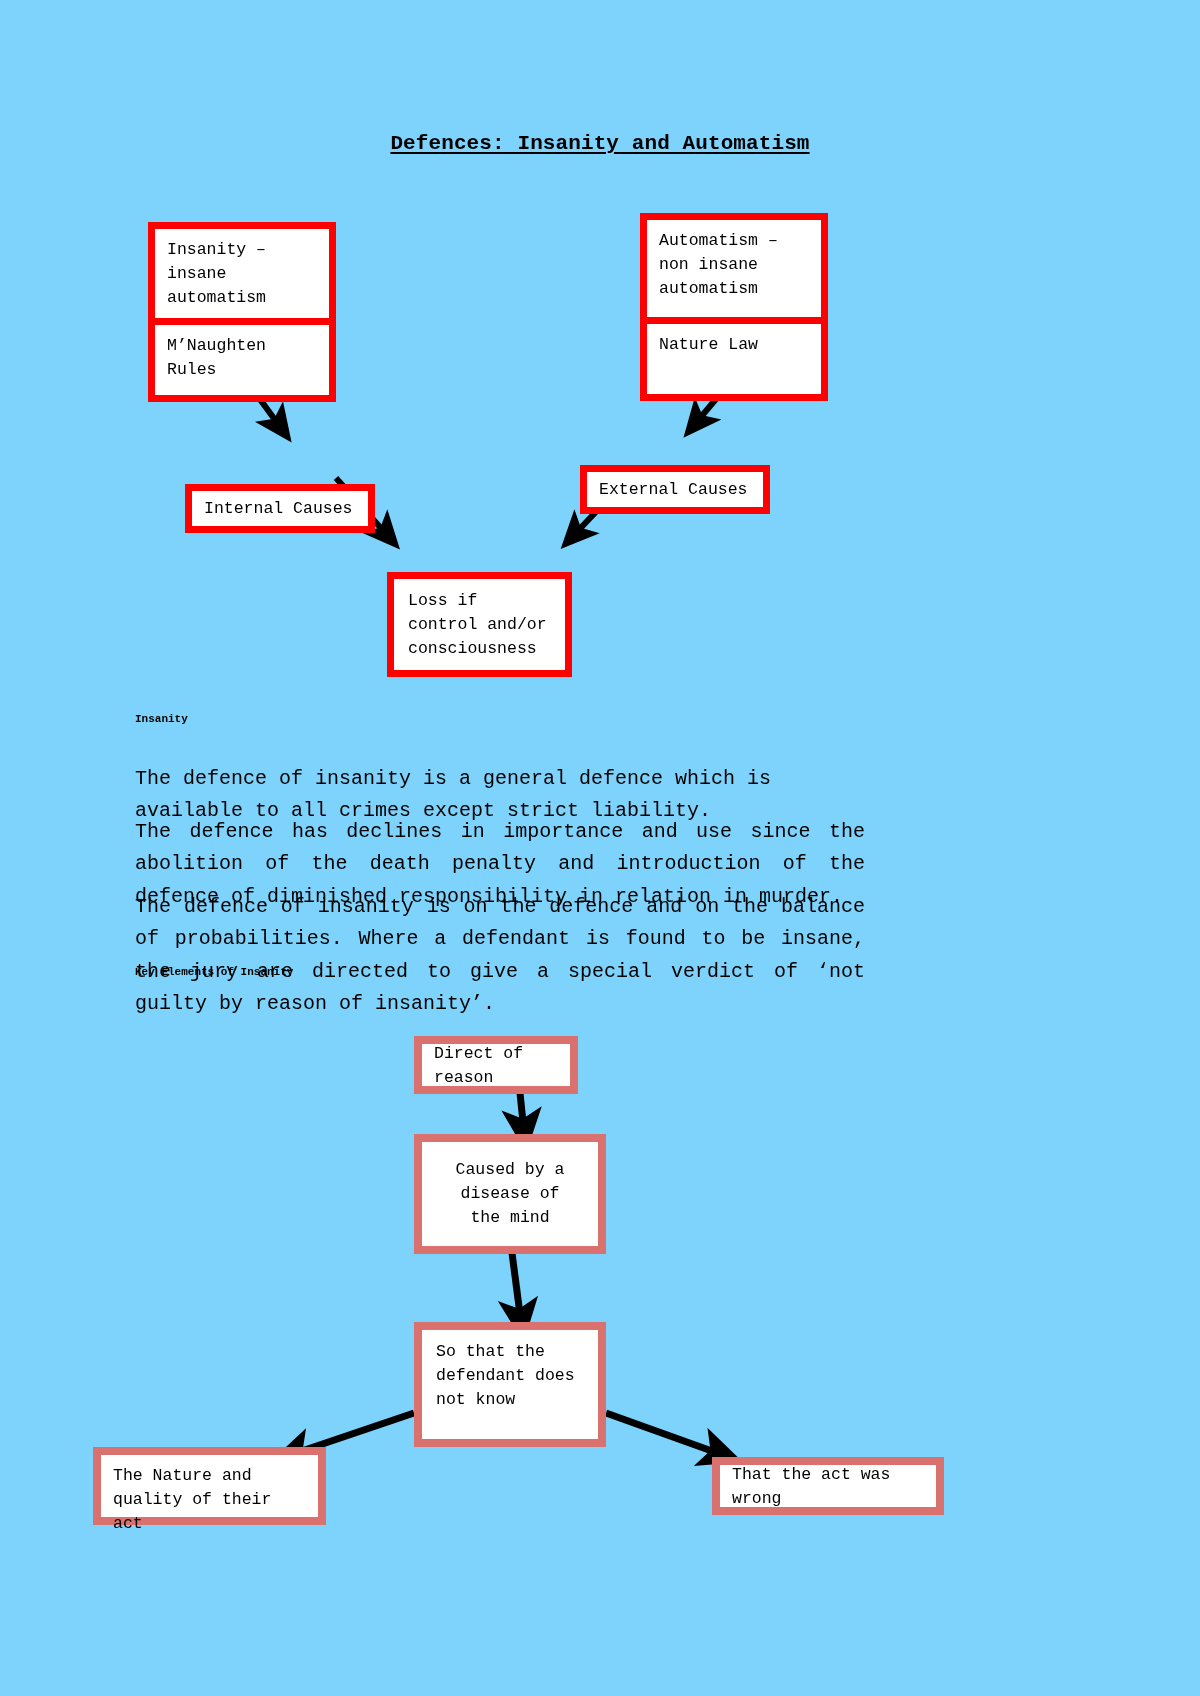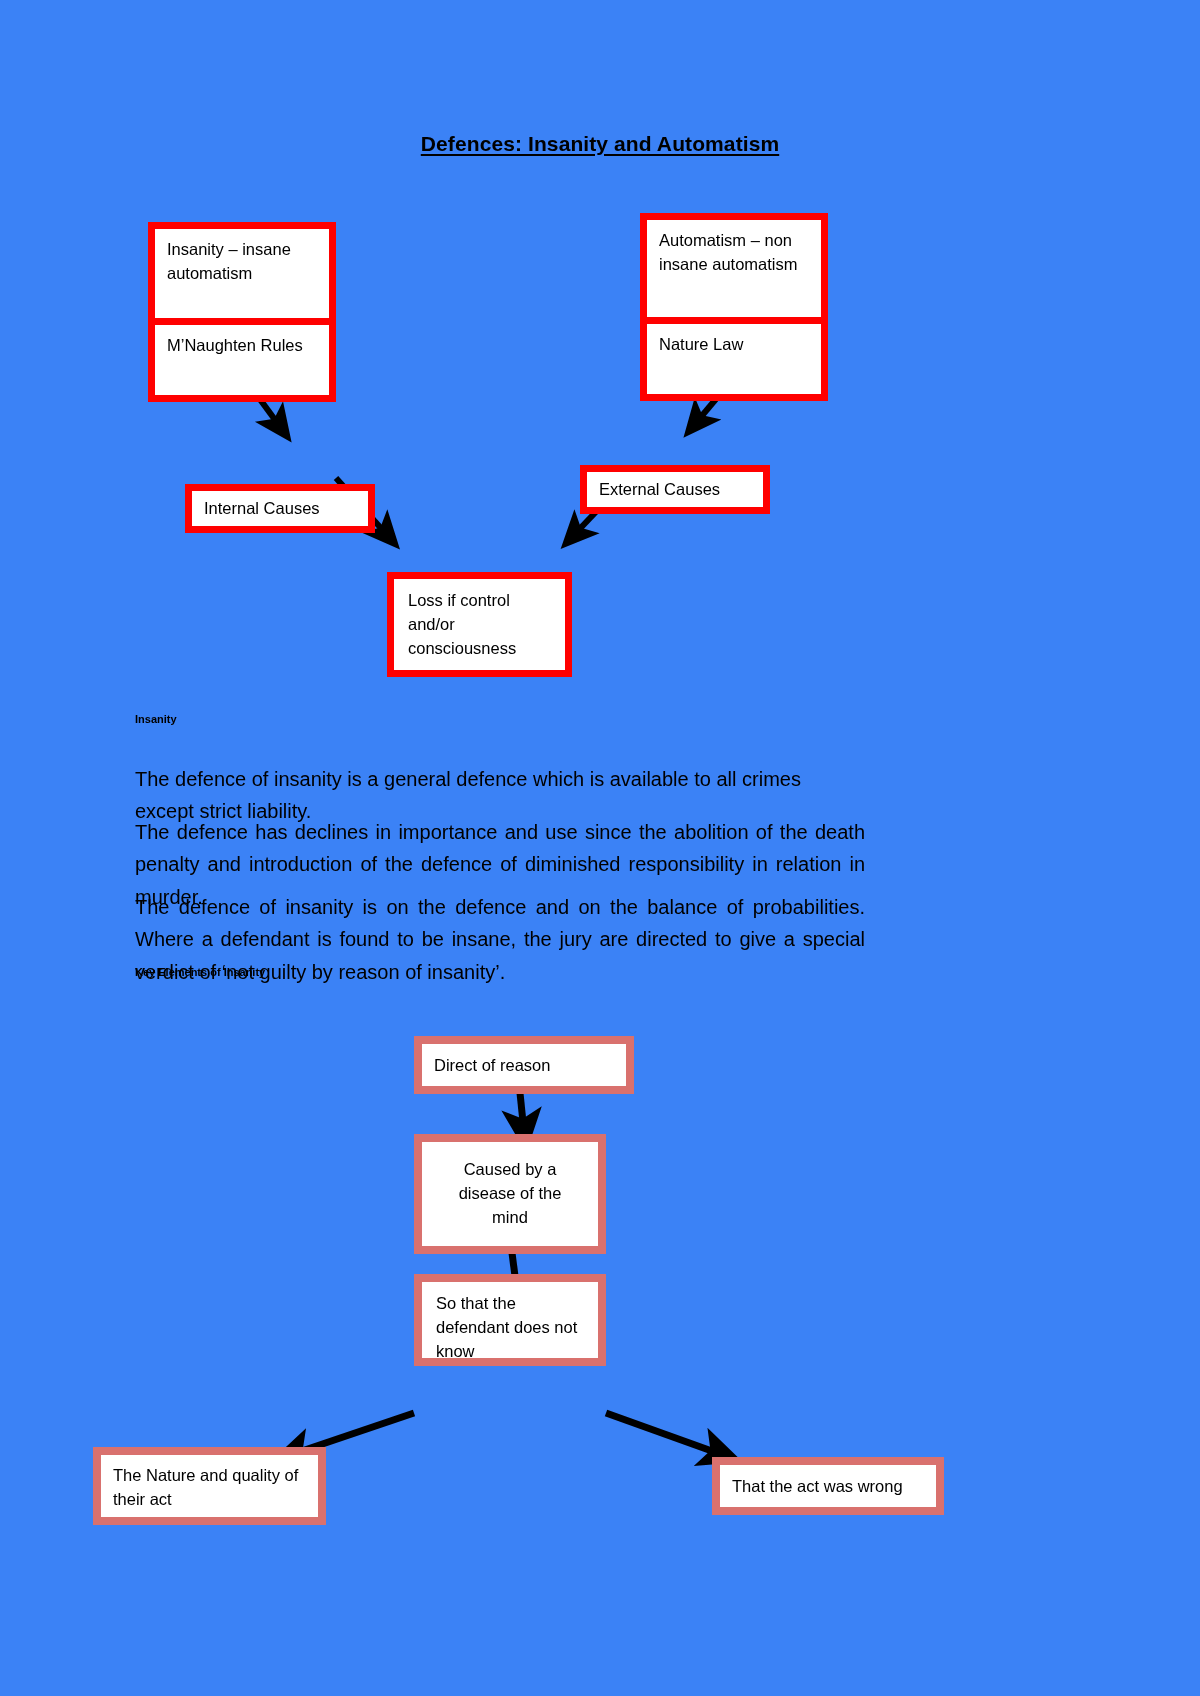--- a/index.html
+++ b/index.html
@@ -9,22 +9,23 @@
     background: #ffffff;
   }
   body {
     font-family: "Liberation Sans", sans-serif;
     color: #000000;
   }
   #page {
     position: relative;
     width: 1200px;
     height: 1696px;
-    background: #3b82f6;
+    background: #7dd3fc;
     overflow: hidden;
+    font-family: Liberation Mono, monospace;
   }
 
   
   .doc-title {
     position: absolute;
     left: 0;
     top: 132px;
     width: 1200px;
     text-align: center;
     font-size: 21px;
@@ -143,29 +144,29 @@
   <div class="h-sub" style="top:713px;">Insanity</div>
 
   <div class="para nojust" style="top:763px;">The defence of insanity is a general defence which is available to all crimes except strict liability.</div>
 
   <div class="para" style="top:816px;">The defence has declines in importance and use since the abolition of the death penalty and introduction of the defence of diminished responsibility in relation in murder.</div>
 
   <div class="para" style="top:891px;">The defence of insanity is on the defence and on the balance of probabilities. Where a defendant is found to be insane, the jury are directed to give a special verdict of ‘not guilty by reason of insanity’.</div>
 
   <div class="h-sub" style="top:966px;">Key Elements of Insanity</div>
 
-  <div class="fbox red-soft pad-left" style="left:414px; top:1036px; width:220px; height:58px; align-items:center;">
+  <div class="fbox red-soft pad-left" style="left:414px; top:1036px; width:164px; height:58px; align-items:center;">
     <span class="txt">Direct of reason</span>
   </div>
 
   <div class="fbox red-soft center-t" style="left:414px; top:1134px; width:192px; height:120px; padding:16px 20px; align-items:flex-start;">
     <span class="txt">Caused by a disease of the mind</span>
   </div>
 
-  <div class="fbox red-soft pad-c" style="left:414px; top:1274px; width:192px; height:92px;">
+  <div class="fbox red-soft pad-c" style="left:414px; top:1322px; width:192px; height:125px;">
     <span class="txt">So that the defendant does not know</span>
   </div>
 
   <div class="fbox red-soft pad-left" style="left:93px; top:1447px; width:233px; height:78px;">
     <span class="txt">The Nature and quality of their act</span>
   </div>
 
   <div class="fbox red-soft pad-left" style="left:712px; top:1457px; width:232px; height:58px; align-items:center;">
     <span class="txt">That the act was wrong</span>
   </div>

